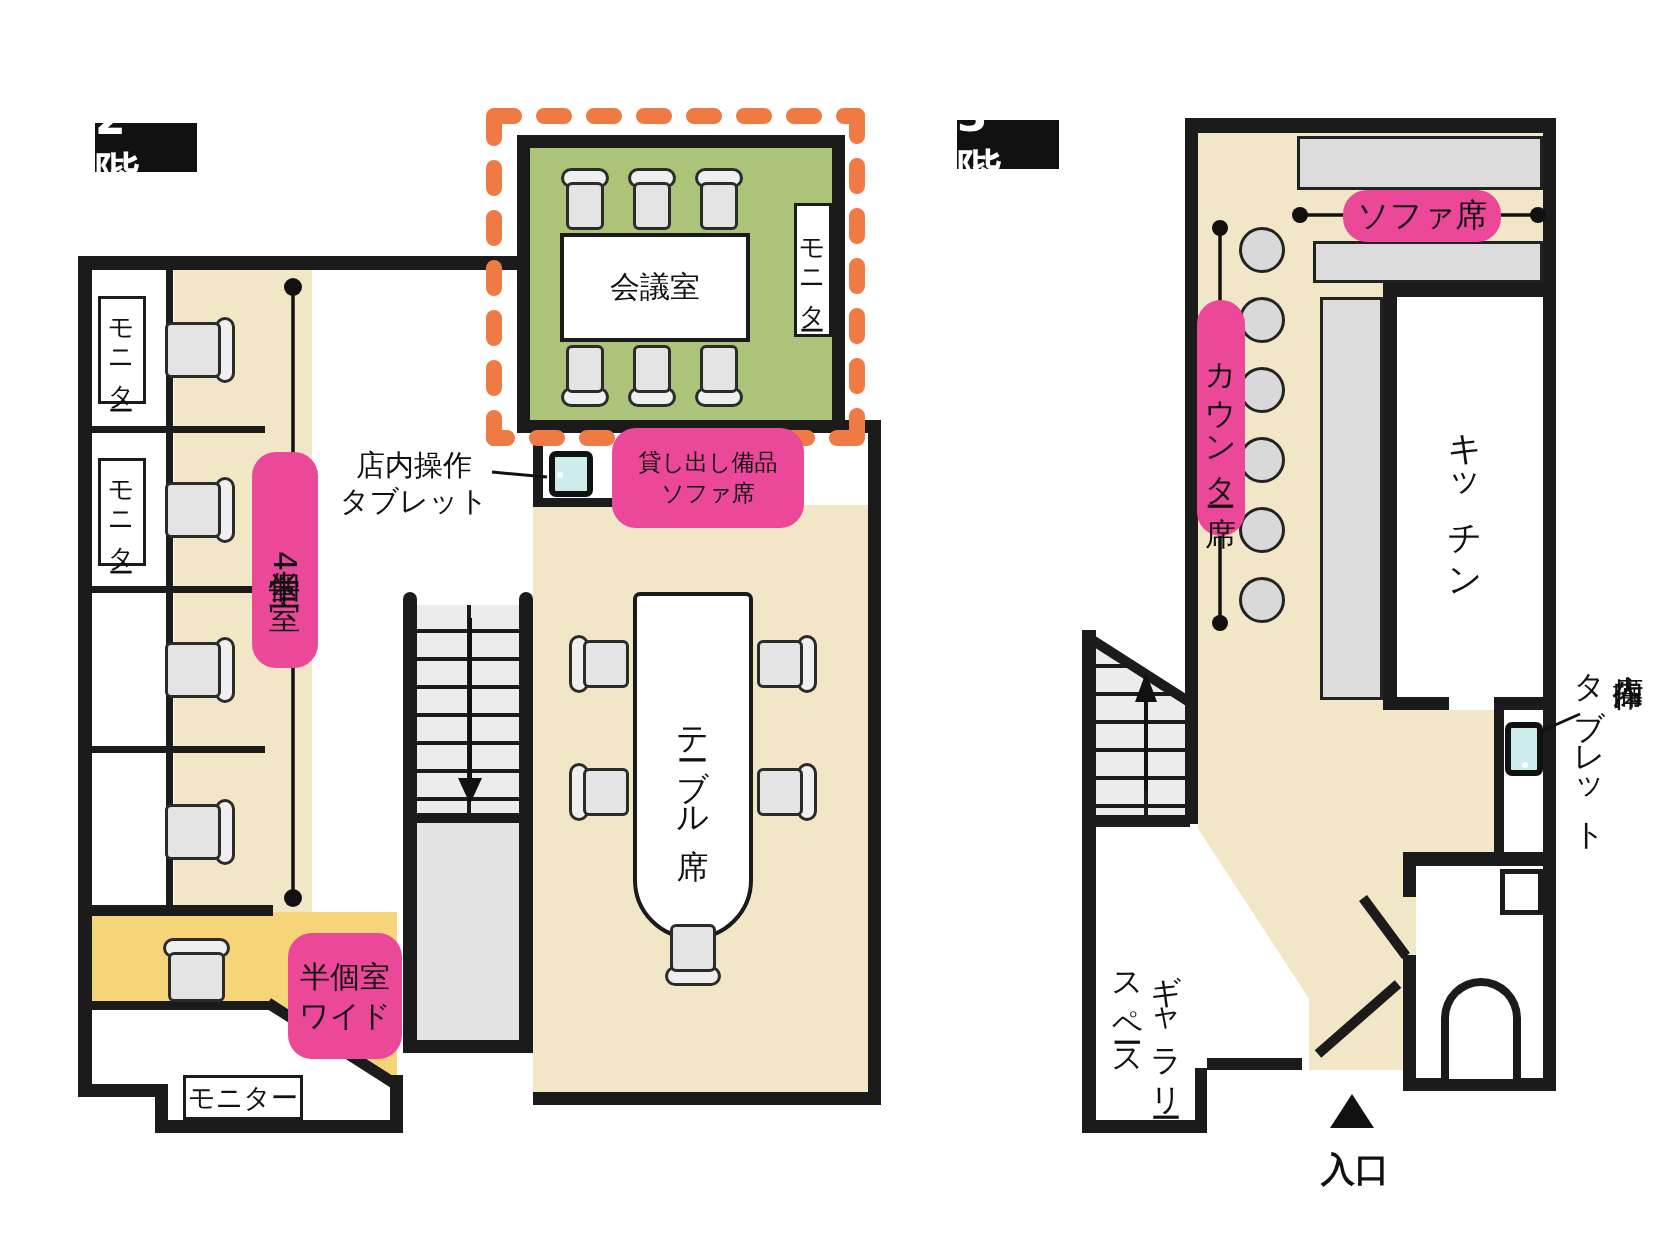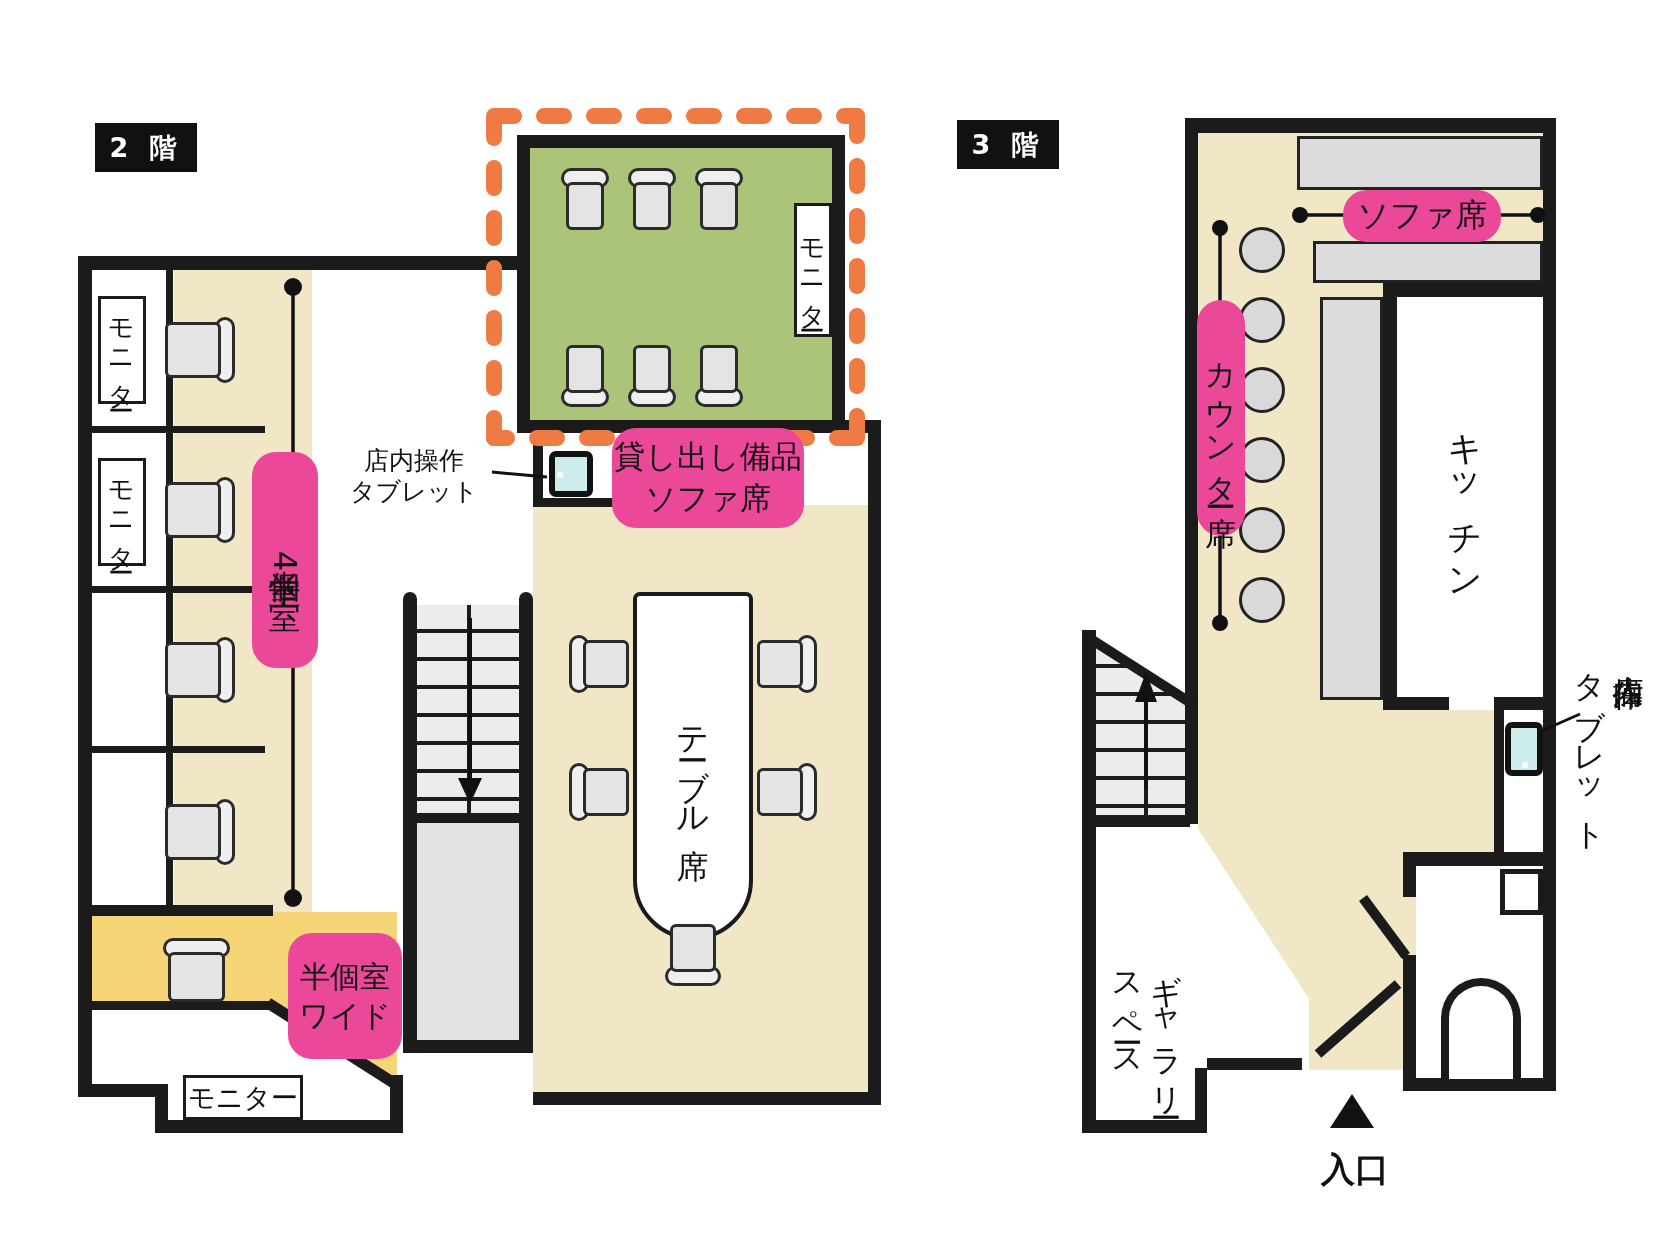--- a/index.html
+++ b/index.html
@@ -3,21 +3,21 @@
 <meta charset="utf-8">
 <style>
   html,body{margin:0;padding:0;background:#fff;}
   *{box-sizing:border-box;}
   #stage{position:relative;width:1680px;height:1260px;background:#fff;overflow:hidden;
          font-family:"DejaVu Sans",sans-serif;color:#111;}
   .abs{position:absolute;}
   .wall{position:absolute;background:#1b1b1b;z-index:3;}
   .fill{position:absolute;z-index:1;}
   .floor-tag{position:absolute;background:#111;color:#fff;display:flex;align-items:center;justify-content:center;
-             font-size:27px;font-weight:600;letter-spacing:6px;z-index:8;}
+             font-size:44px;font-weight:600;letter-spacing:6px;z-index:8;}
   .label-box{position:absolute;background:#ec4899;border-radius:24px;display:flex;flex-direction:column;
              align-items:center;justify-content:center;z-index:7;font-weight:500;}
   .border-box{position:absolute;background:#fff;border:3px solid #1b1b1b;display:flex;align-items:center;justify-content:center;
              z-index:7;font-weight:500;}
   .vtext{writing-mode:vertical-rl;text-orientation:mixed;letter-spacing:2px;}
   .plain-label{position:absolute;z-index:7;font-weight:500;line-height:1.25;}
   .pre{white-space:pre-line;}
   svg.overlay{position:absolute;left:0;top:0;z-index:5;pointer-events:none;}
   
   .chair{position:absolute;z-index:4;}
@@ -80,20 +80,23 @@
   <div class="wall" style="left:868px;top:420px;width:13px;height:685px;"></div>
   <div class="wall" style="left:533px;top:1092px;width:348px;height:13px;"></div>
 
   <div class="wall" style="left:403px;top:592px;width:14px;height:461px;border-radius:8px 8px 0 0;"></div>
   <div class="wall" style="left:519px;top:592px;width:14px;height:461px;border-radius:8px 8px 0 0;"></div>
   <div class="wall" style="left:403px;top:1040px;width:130px;height:13px;"></div>
 
   <div class="wall" style="left:533px;top:433px;width:10px;height:74px;"></div>
   <div class="wall" style="left:533px;top:498px;width:81px;height:9px;"></div>
 
+  <div class="border-box" style="left:560px;top:233px;width:190px;height:109px;border-width:4px;font-size:30px;">
+      <span>会議室</span>
+    </div>
   <div class="chair back-top" style="left:558px;top:168px;width:54px;height:64px;">
       <div class="back"></div>
       <div class="seat"></div>
     </div>
   <div class="chair back-top" style="left:625px;top:168px;width:54px;height:64px;">
       <div class="back"></div>
       <div class="seat"></div>
     </div>
   <div class="chair back-top" style="left:692px;top:168px;width:54px;height:64px;">
       <div class="back"></div>
@@ -146,25 +149,25 @@
       <span>モニター</span>
     </div>
 
   <div class="label-box vtext" style="left:252px;top:452px;width:66px;height:216px;font-size:32px;">
       <span>半個室4室</span>
     </div>
 
   <div class="tablet" style="left:549px;top:451px;width:44px;height:46px;">
     <div class="home" style="left:2px;top:15px;"></div>
   </div>
-  <div class="plain-label" style="left:338px;top:447px;width:152px;text-align:center;font-size:25px;font-family:Liberation Mono, monospace;">
+  <div class="plain-label" style="left:338px;top:447px;width:152px;text-align:center;font-size:29px;">
     <div>店内操作</div>
     <div>タブレット</div>
   </div>
-  <div class="label-box" style="left:612px;top:428px;width:192px;height:100px;font-size:31px;line-height:1.35;">
+  <div class="label-box" style="left:612px;top:428px;width:192px;height:100px;font-size:23px;line-height:1.35;">
     <div>貸し出し備品</div>
     <div>ソファ席</div>
   </div>
 
   <div class="abs" style="left:633px;top:592px;width:120px;height:348px;background:#fff;border:4px solid #1b1b1b;border-radius:8px 8px 70px 70px;z-index:4;display:flex;align-items:center;justify-content:center;">
     <span class="vtext" style="font-size:32px;font-weight:500;">テーブル席</span>
   </div>
   <div class="chair back-left" style="left:569px;top:632px;width:62px;height:64px;">
       <div class="back"></div>
       <div class="seat"></div>

